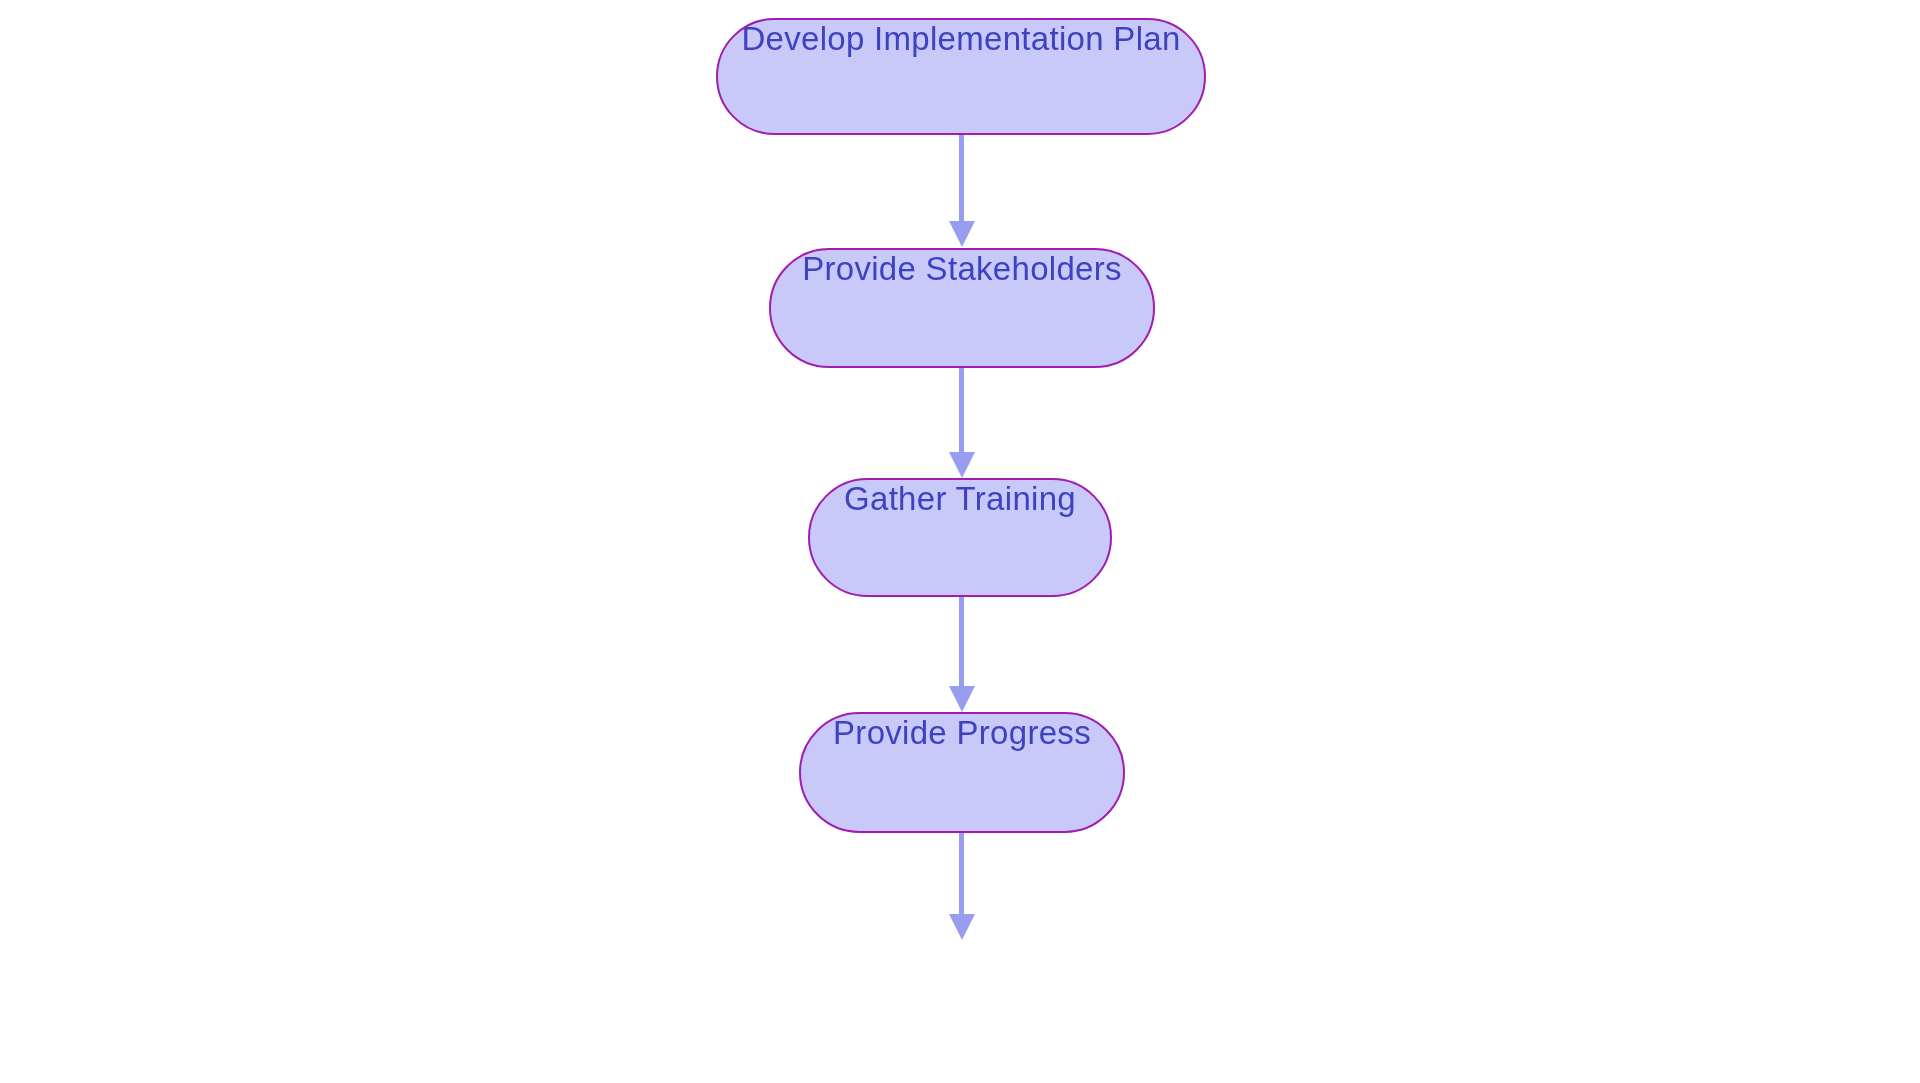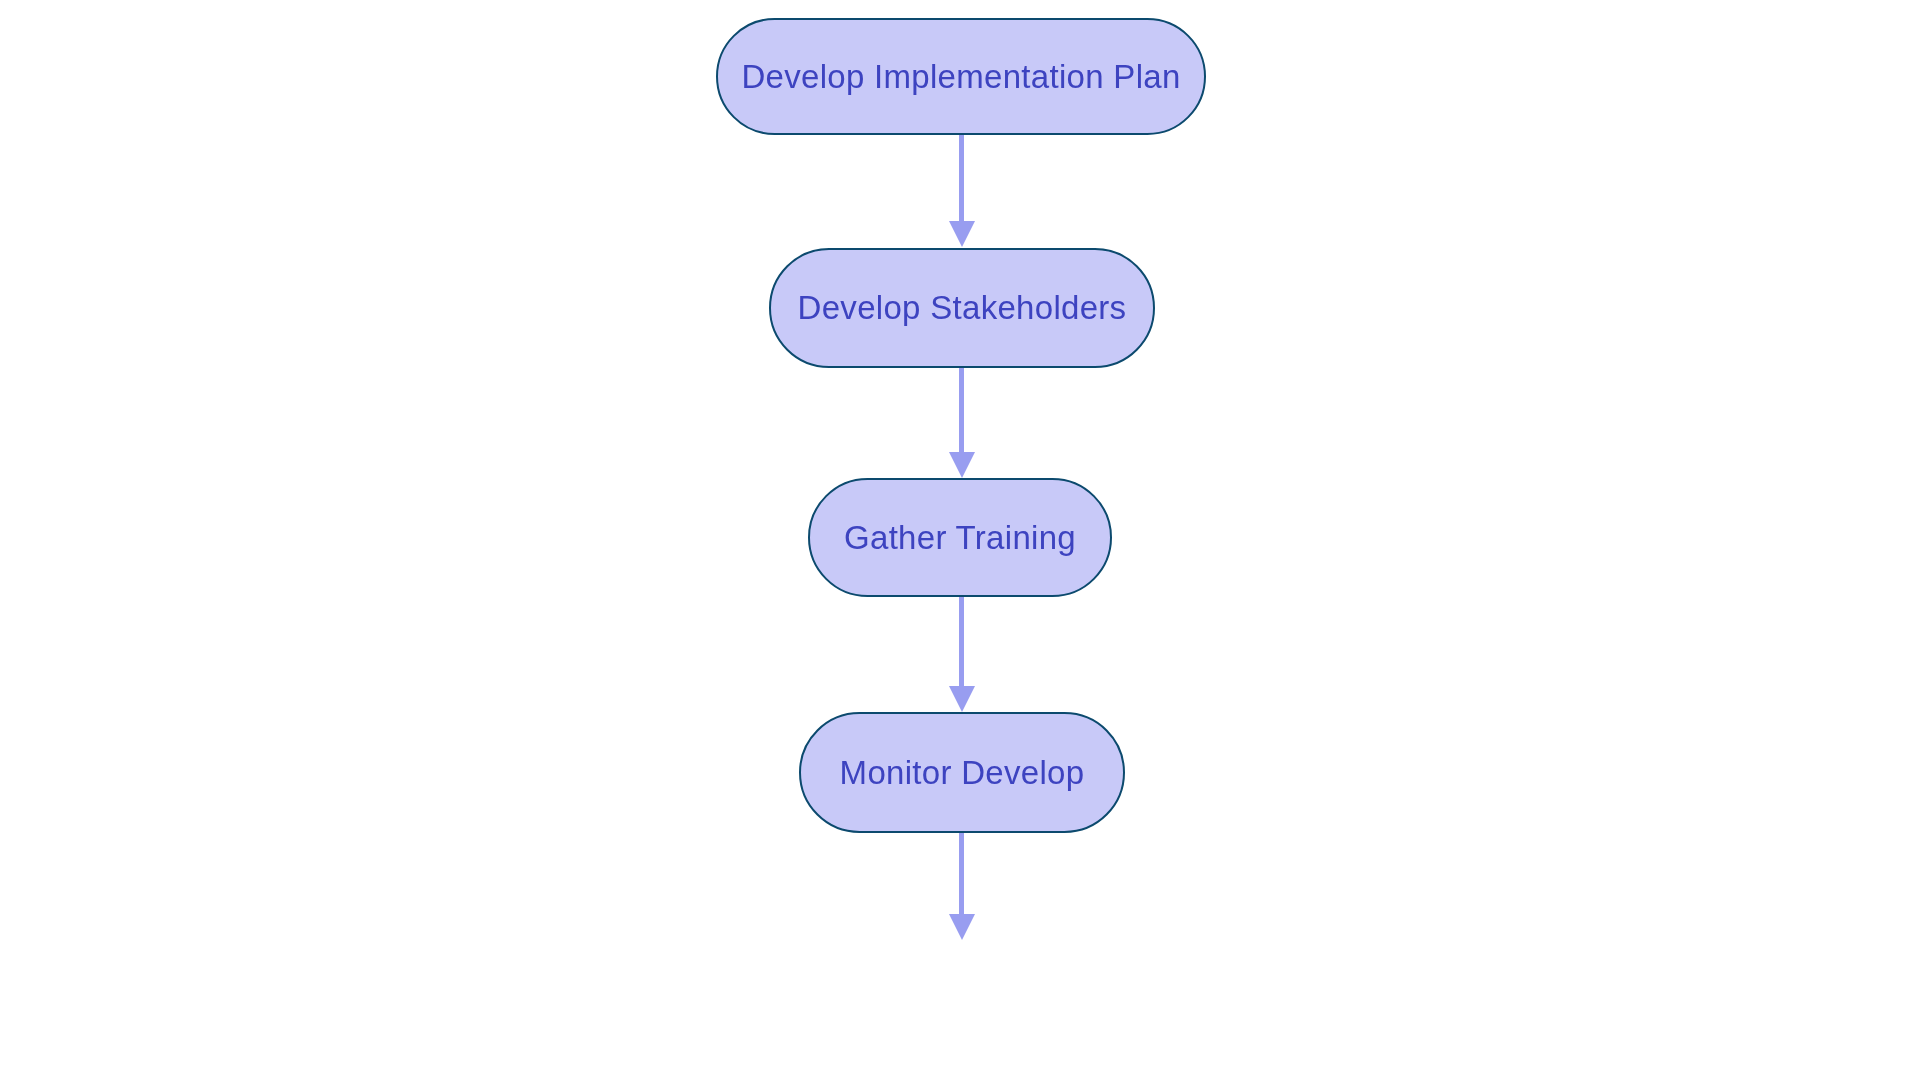--- a/index.html
+++ b/index.html
@@ -12,24 +12,24 @@
     width: 1920px;
     height: 1083px;
     background: #ffffff;
     overflow: hidden;
     font-family: "Liberation Sans", "DejaVu Sans", sans-serif;
   }
   .node {
     position: absolute;
     box-sizing: border-box;
     background: #c8c9f8;
-    border: 2px solid #0c4a6e;
+    border: 2px solid #a21caf;
     border-radius: 62px;
     display: flex;
-    align-items: center;
+    align-items: flex-start;
     justify-content: center;
   }
   .node .label {
     color: #3d43c0;
     font-size: 33px;
     font-weight: 400;
     letter-spacing: 0.3px;
     white-space: nowrap;
   }
   
@@ -73,39 +73,39 @@
   <div class="node n1">
     <span class="label">Develop Implementation Plan</span>
   </div>
 
   <div class="arrow a1">
     <div class="shaft"></div>
     <div class="head"></div>
   </div>
 
   <div class="node n2">
-    <span class="label">Develop Stakeholders</span>
+    <span class="label">Provide Stakeholders</span>
   </div>
 
   <div class="arrow a2">
     <div class="shaft"></div>
     <div class="head"></div>
   </div>
 
   <div class="node n3">
     <span class="label">Gather Training</span>
   </div>
 
   <div class="arrow a3">
     <div class="shaft"></div>
     <div class="head"></div>
   </div>
 
   <div class="node n4">
-    <span class="label">Monitor Develop</span>
+    <span class="label">Provide Progress</span>
   </div>
 
   <div class="arrow a4">
     <div class="shaft"></div>
     <div class="head"></div>
   </div>
 
 
 </div>
 

